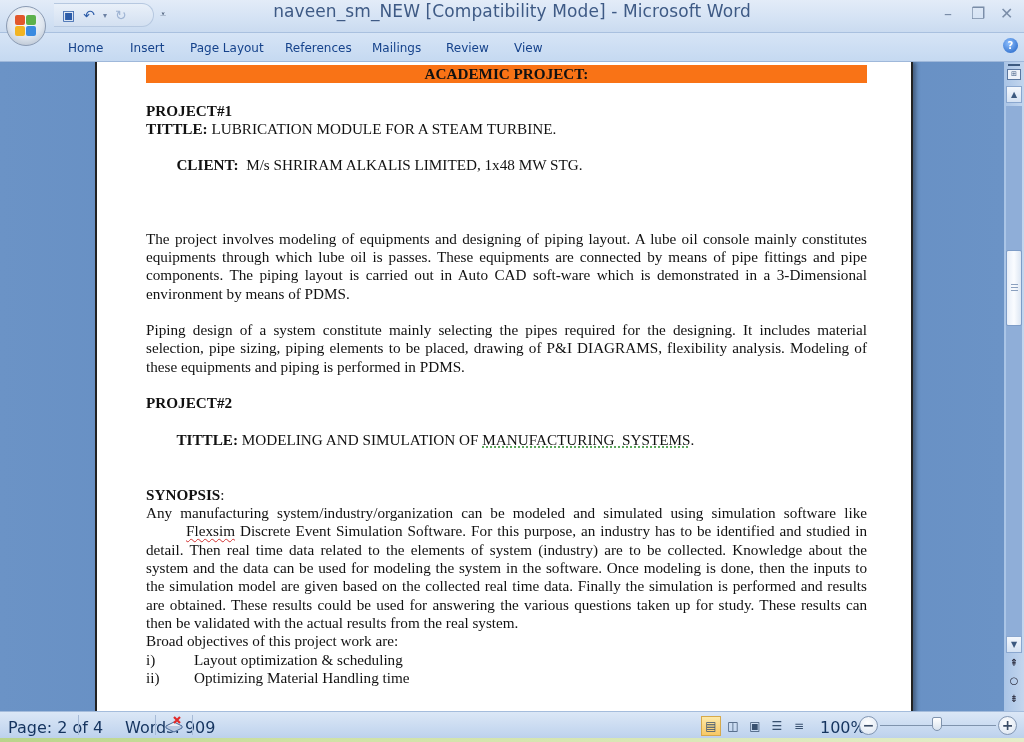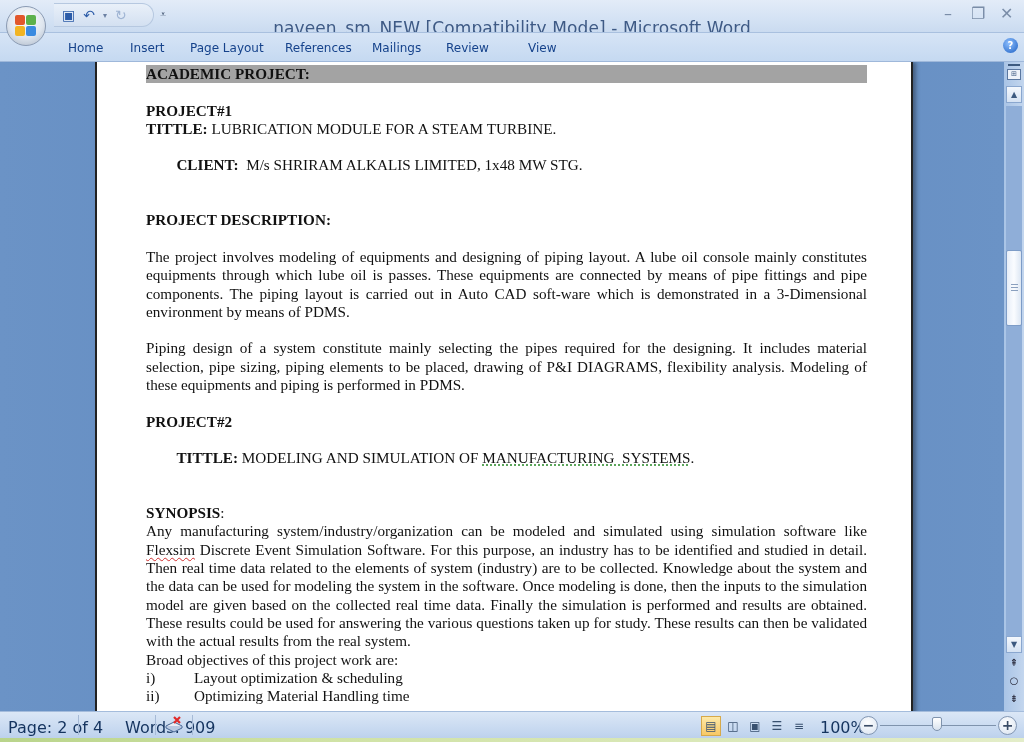--- a/index.html
+++ b/index.html
@@ -22,21 +22,21 @@
   .qat {
     position: absolute; left: 54px; top: 3px; height: 24px; width: 100px;
     border-radius: 0 12px 12px 0; background: linear-gradient(#e9f0f9,#d3e0f1);
     border: 1px solid #b6c8e0; border-left: none; display: flex; align-items: center; padding-left: 8px; gap: 8px;
   }
   .qat-icon { font-size: 14px; color: #2c5ca8; line-height: 1; }
   .qat-icon.dim { color: #9fb4d3; }
   .qat-small { font-size: 8px; color: #6c81a3; }
   .qat-more { position: absolute; left: 160px; top: 8px; font-size: 11px; color: #3b4d6a; }
   .title {
-    position: absolute; left: 0; right: 0; top: 18px; text-align: center;
+    position: absolute; left: 0; right: 0; top: 1px; text-align: center;
     font-size: 17px; color: #3e5a85; letter-spacing: 0.1px;
   }
   .winctl { position: absolute; top: 4px; font-size: 16px; color: #7a8da8; }
 
   
   .ribbon {
     position: absolute; left: 0; top: 32px; width: 1024px; height: 30px;
     background: linear-gradient(#d6e4f6, #c5d9f1);
     border-top: 1px solid #a9c0df; border-bottom: 1px solid #9fb8da;
   }
@@ -57,25 +57,25 @@
   }
   .page {
     position: absolute; left: 95px; top: 0; width: 818px; height: 700px;
     background: #fff; border-left: 2px solid #222; border-right: 2px solid #222;
     box-shadow: 3px 0 4px rgba(0,0,0,0.35);
   }
   .doc {
     position: absolute; left: 49px; top: 3px; width: 721px;
     font-family: "Liberation Serif", serif; font-size: 15.2px; color: #111; line-height: 18.3px;
   }
-  .shade { background: #a3a3a3; display: block; padding-left: 0; }
+  .shade { background: #f97316; display: block; padding-left: 0; text-align: center; }
   .b { font-weight: bold; }
   .just { text-align: justify; text-align-last: left; }
   .gap { height: 18.3px; }
-  .spell { text-decoration: underline wavy #d03030; text-decoration-thickness: 1px; text-underline-offset: 2px; }
+  .spell { text-decoration: underline wavy #d03030; text-decoration-thickness: 1px; text-underline-offset: 2px; margin-left: 40px; }
   .grammar { text-decoration: underline dotted #2a8a2a; text-underline-offset: 2px; text-align: center; }
   .li { display: flex; }
   .li .num { width: 48px; }
 
   
   .vscroll {
     position: absolute; left: 1004px; top: 62px; width: 20px; height: 649px;
     background: linear-gradient(90deg, #a9c4e6, #c3d6ee);
   }
   .ruler-toggle { position: absolute; left: 4px; top: 2px; width: 12px; height: 2px; background: #3d5a80; }
@@ -144,39 +144,38 @@
   </div>
 </div>
 
 <div class="ribbon">
   <span class="tab" style="left:68px;">Home</span>
   <span class="tab" style="left:130px;">Insert</span>
   <span class="tab" style="left:190px;">Page Layout</span>
   <span class="tab" style="left:285px;text-align:center;">References</span>
   <span class="tab" style="left:372px;">Mailings</span>
   <span class="tab" style="left:446px;">Review</span>
-  <span class="tab" style="left:514px;margin-left:14px;">View</span>
+  <span class="tab" style="left:514px;">View</span>
   <span class="help-icon">?</span>
 </div>
 
 <div class="workspace">
   <div class="page">
     <div class="doc">
       <span class="shade b">ACADEMIC PROJECT:</span>
       <div class="gap"></div>
 
       <div class="b">PROJECT#1</div>
       <div>
         <span class="b">TITTLE:</span><span> LUBRICATION MODULE FOR A STEAM TURBINE.</span>
       </div>
       <div style="white-space:pre;">
         <span class="b">CLIENT:</span><span>  M/s SHRIRAM ALKALIS LIMITED, 1x48 MW STG.</span>
       </div>
       <div class="gap"></div>
-      <div class="b">PROJECT DESCRIPTION:</div>
       <div class="gap"></div>
       <div class="just">The project involves modeling of equipments and designing of piping layout. A lube oil console mainly constitutes equipments through which lube oil is passes. These equipments are connected by means of pipe fittings and pipe components. The piping layout is carried out in Auto CAD soft-ware which is demonstrated in a 3-Dimensional environment by means of PDMS.</div>
       <div class="gap"></div>
       <div class="just">Piping design of a system constitute mainly selecting the pipes required for the  designing. It includes material selection, pipe sizing, piping elements to be placed, drawing of P&amp;I DIAGRAMS, flexibility analysis. Modeling of these equipments and piping is performed in PDMS.</div>
       <div class="gap"></div>
 
       <div class="b">PROJECT#2</div>
       <div style="white-space:pre;">
         <span class="b">TITTLE:</span><span> MODELING AND SIMULATION OF </span><span class="grammar">MANUFACTURING  SYSTEMS</span><span>.</span>
       </div>

